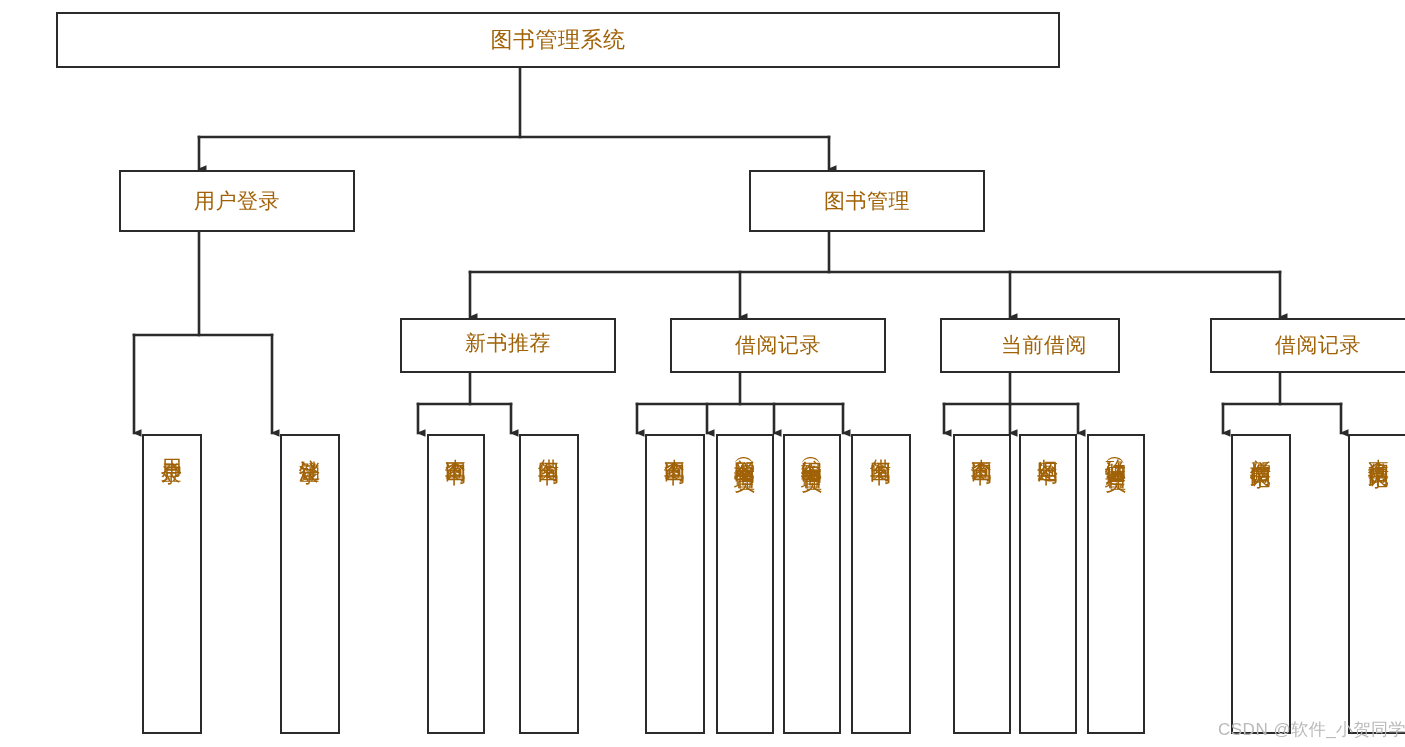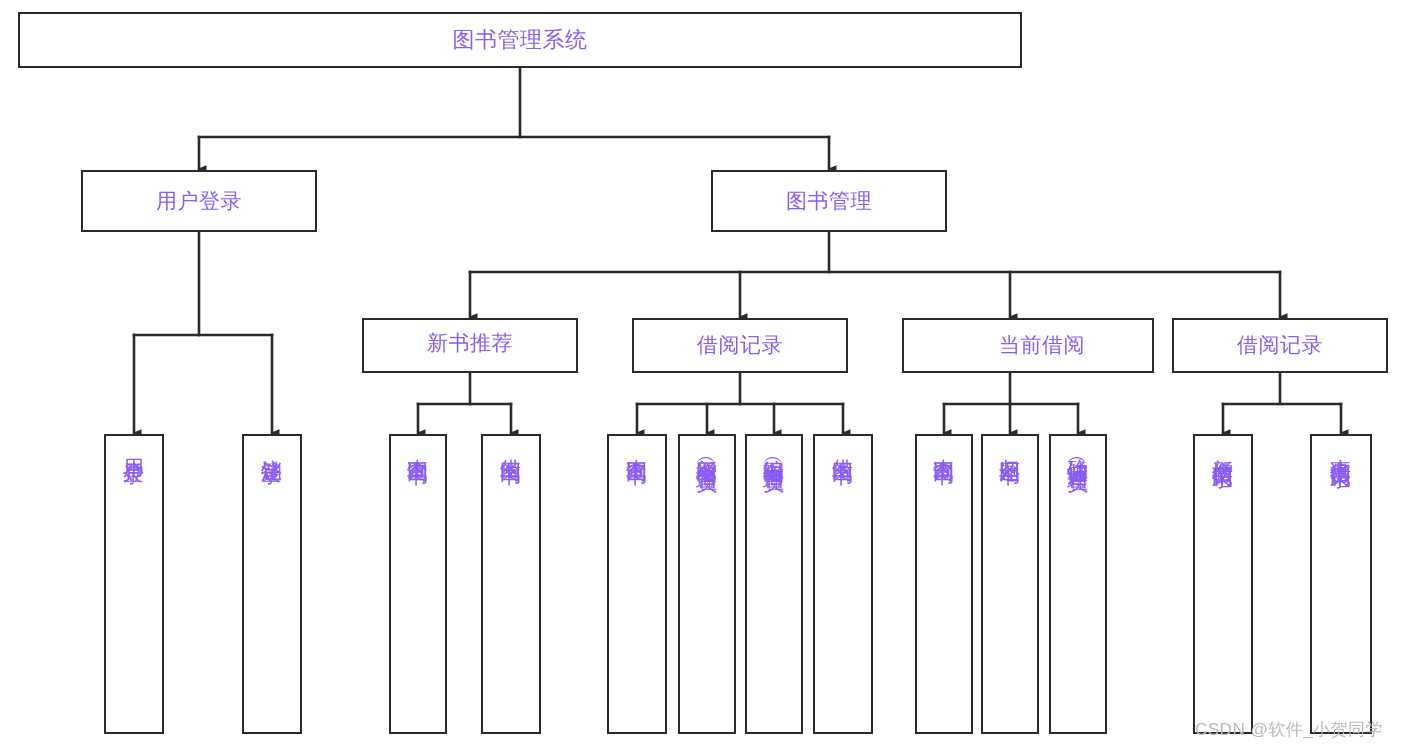--- a/index.html
+++ b/index.html
@@ -26,21 +26,22 @@
     pointer-events: none;
   }
   .node {
     position: absolute;
     box-sizing: border-box;
     border: 2.5px solid #2b2b2b;
     background: #ffffff;
     display: flex;
     align-items: center;
     justify-content: center;
-    color: #8b5cf6;
+    color: #a16207;
+    margin-left: 38px;
   }
   .node-label {
     display: block;
     text-align: center;
     line-height: 1.15;
     letter-spacing: 0.5px;
     white-space: nowrap;
   }
   
   .node.horiz .node-label {
@@ -63,20 +64,21 @@
     letter-spacing: 2px;
     white-space: normal;
     max-height: 288px;
   }
   .watermark {
     position: absolute;
     font-size: 17px;
     color: #b9b9b9;
     white-space: nowrap;
     letter-spacing: 0.5px;
+    margin-left: 23px;
   }
 </style>
 </head>
 <body>
 
 <div id="canvas">
 
   <svg id="wires" viewBox="0 0 1405 747" xmlns="http://www.w3.org/2000/svg">
     <defs>
       <marker id="arrow" viewBox="0 0 12 12" refX="6" refY="10" markerWidth="9" markerHeight="9" orient="auto-start-reverse" markerUnits="userSpaceOnUse">
@@ -129,21 +131,21 @@
       </div>
       <div class="node horiz" style="left: 711px; top: 170px; width: 236px; height: 62px; align-items: center;">
         <span class="node-label">图书管理</span>
       </div>
       <div class="node horiz" style="left: 362px; top: 318px; width: 216px; height: 55px; font-family: Liberation Mono, monospace;">
         <span class="node-label">新书推荐</span>
       </div>
       <div class="node horiz" style="left: 632px; top: 318px; width: 216px; height: 55px;">
         <span class="node-label">借阅记录</span>
       </div>
-      <div class="node horiz" style="left: 902px; top: 318px; width: 252px; height: 55px; padding-left: 28px;">
+      <div class="node horiz" style="left: 902px; top: 318px; width: 180px; height: 55px; padding-left: 28px;">
         <span class="node-label">当前借阅</span>
       </div>
       <div class="node horiz" style="left: 1172px; top: 318px; width: 216px; height: 55px; font-family: Liberation Serif, serif;">
         <span class="node-label">借阅记录</span>
       </div>
       <div class="node vert" style="left: 104px; top: 434px; width: 60px; height: 300px;">
         <span class="node-label">用户登录</span>
       </div>
       <div class="node vert" style="left: 242px; top: 434px; width: 60px; height: 300px;">
         <span class="node-label">注销登录</span>

